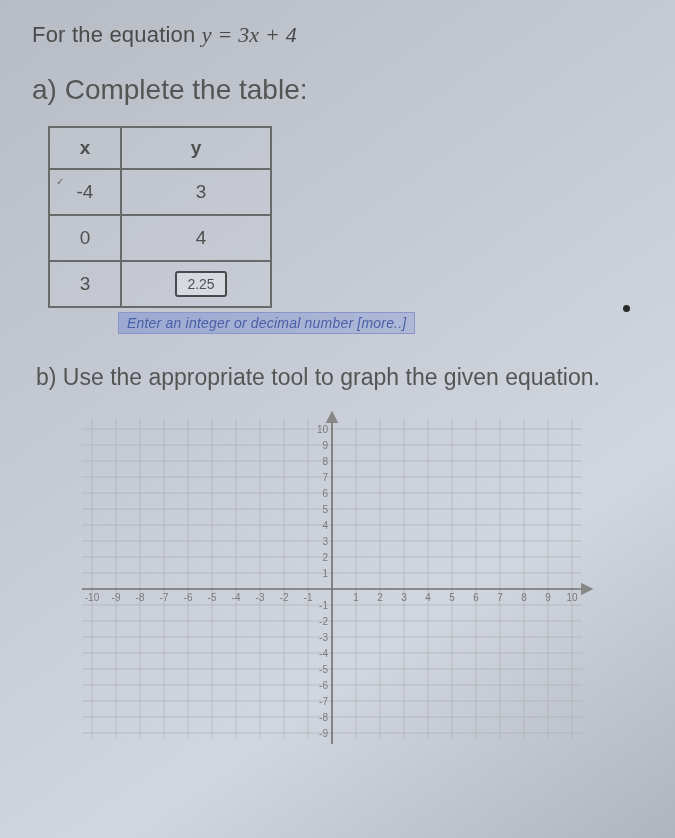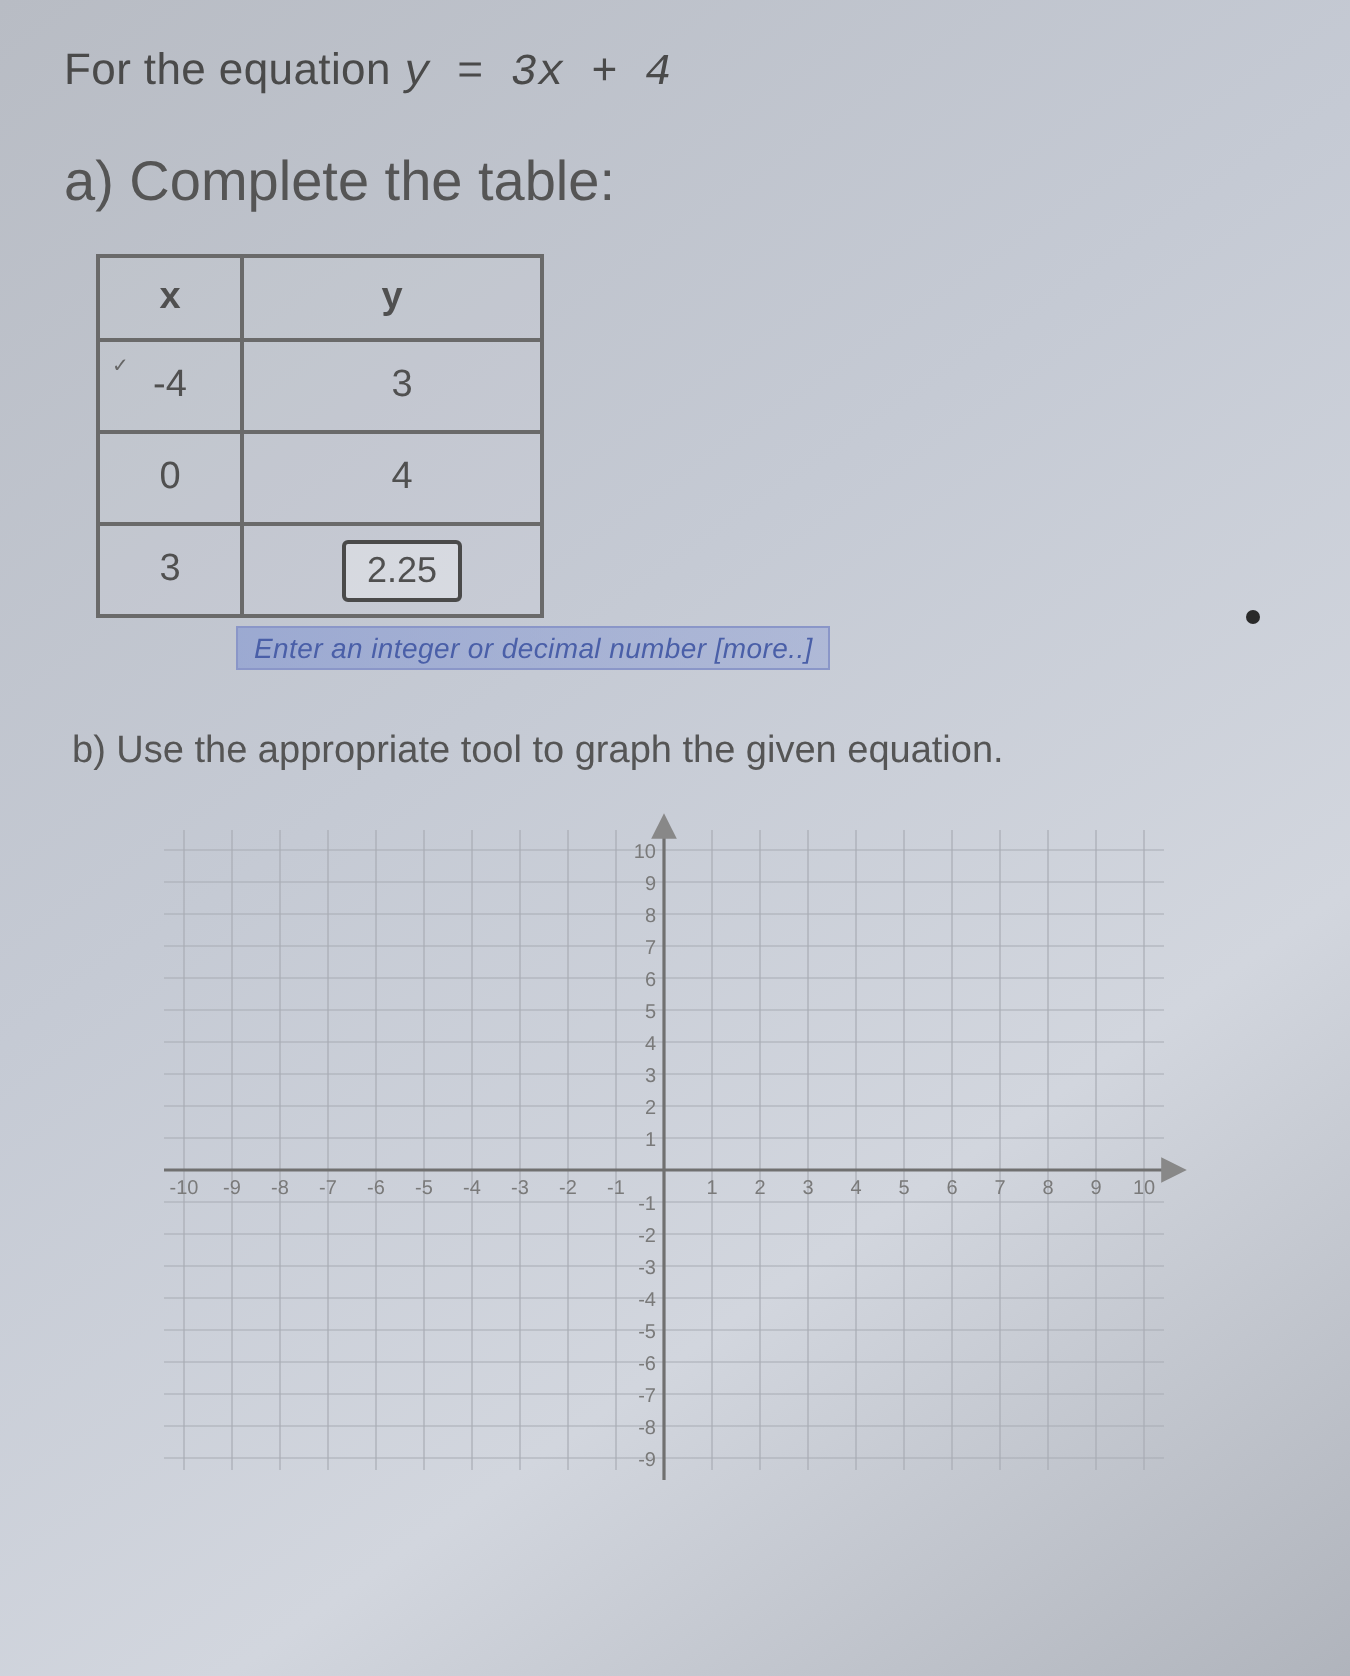--- a/index.html
+++ b/index.html
@@ -17,21 +17,21 @@
       position: relative;
       overflow: hidden;
     }
     .intro {
       font-size: 22px;
       margin-bottom: 26px;
       color: #4a4a4a;
       letter-spacing: 0.2px;
     }
     .intro .eq {
-      font-family: Liberation Mono, monospace;
+      font-family: Liberation Serif, serif;
       font-style: italic;
     }
     .part-label {
       font-size: 28px;
       margin-bottom: 20px;
       color: #555;
     }
     .table-wrap {
       margin-left: 16px;
       margin-bottom: 10px;
@@ -63,38 +63,38 @@
       text-align: left;
       padding-left: 10px;
       position: relative;
     }
     .active-input-box {
       display: inline-block;
       border: 2px solid #4a4a4a;
       border-radius: 3px;
       padding: 3px 10px;
       background: rgba(255,255,255,0.3);
-      font-size: 18px;
+      font-size: 14px;
       min-width: 50px;
     }
     .tooltip {
       position: absolute;
       margin-top: 4px;
       margin-left: 70px;
       font-size: 14px;
       color: #4a5fa8;
       background: linear-gradient(90deg, rgba(130,150,210,0.6), rgba(150,165,215,0.5));
       border: 1px solid #8a96c8;
       padding: 2px 8px 2px 8px;
       letter-spacing: 0.2px;
       font-style: italic;
     }
     .part-b {
       margin-top: 56px;
-      font-size: 19px;
+      font-size: 23px;
       color: #555;
       margin-bottom: 18px;
       margin-left: 4px;
     }
     .graph-area {
       width: 560px;
       height: 340px;
       margin-left: 20px;
       position: relative;
       overflow: hidden;

